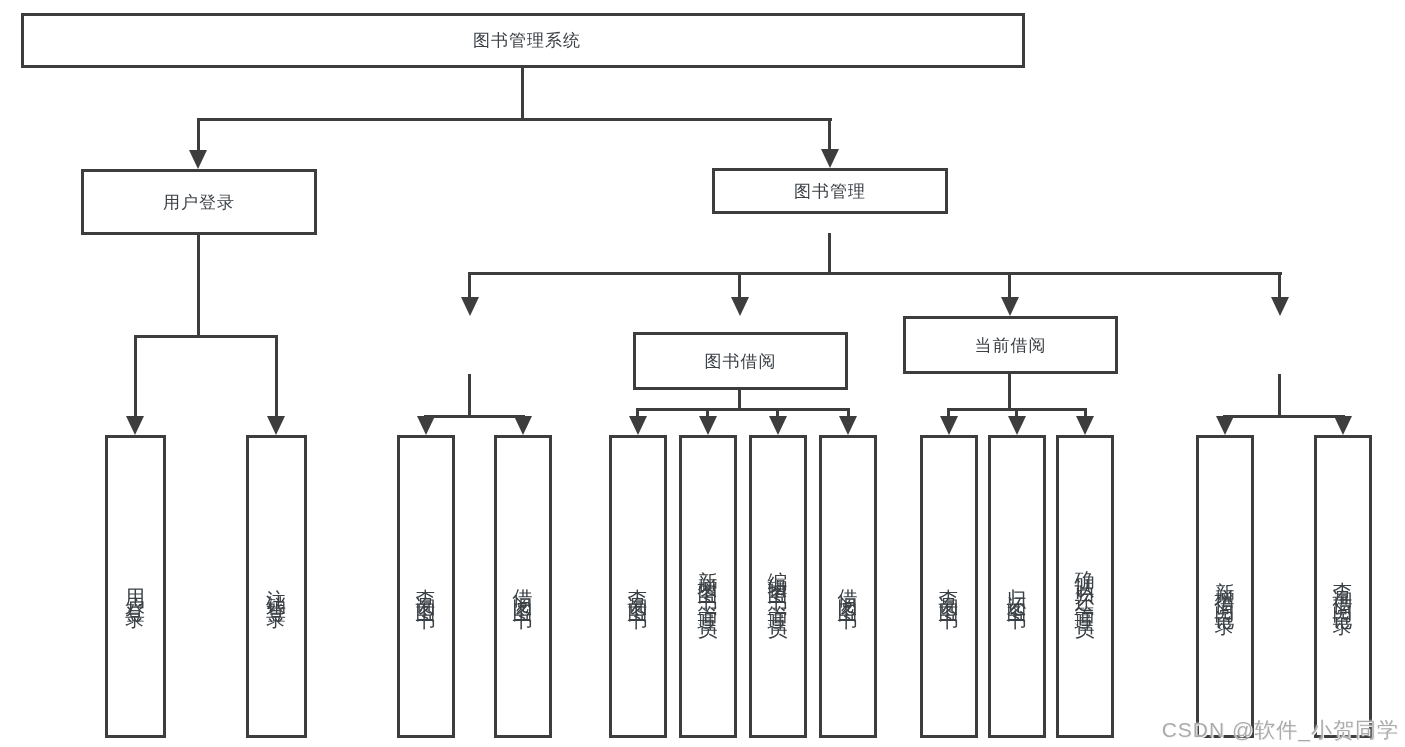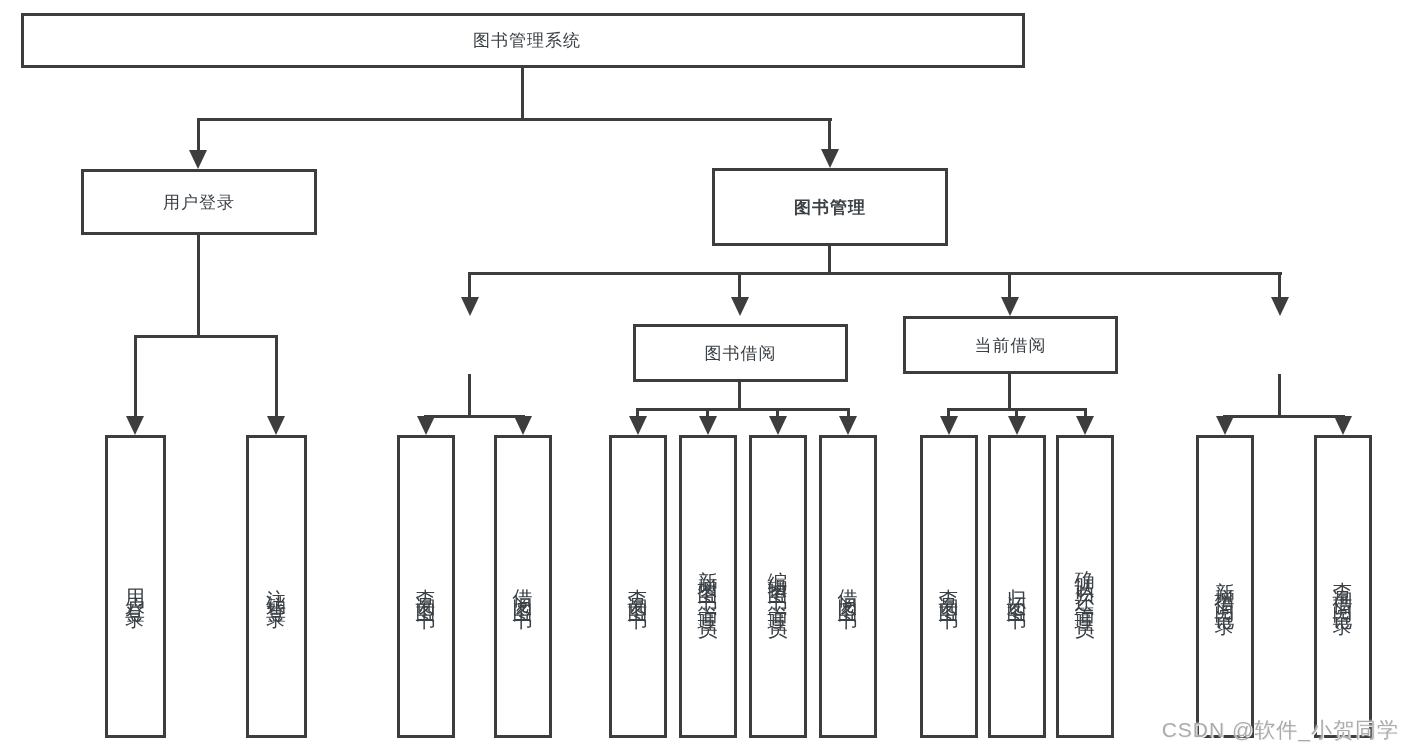--- a/index.html
+++ b/index.html
@@ -52,24 +52,24 @@
     width: 0; height: 0;
     border-left: 9px solid transparent;
     border-right: 9px solid transparent;
     border-top: 19px solid #3d3d3d;
     z-index: 1;
   }
 
   
   #root      { left: 21px;   top: 13px;  width: 1004px; height: 55px; padding-left: 8px; }
   #login     { left: 81px;   top: 169px; width: 236px;  height: 66px; }
-  #bookmgmt  { left: 712px;  top: 168px; width: 236px;  height: 78px; font-weight: bold; }
+  #bookmgmt  { left: 712px;  top: 168px; width: 236px;  height: 46px; }
 
   #newbook   { left: 363px;  top: 316px; width: 215px; height: 58px; }
-  #borrow    { left: 633px;  top: 324px; width: 215px; height: 58px; }
+  #borrow    { left: 633px;  top: 332px; width: 215px; height: 58px; }
   #current   { left: 903px;  top: 316px; width: 215px; height: 58px; }
   #records   { left: 1173px; top: 316px; width: 215px; height: 58px; }
 
   .leaf { top: 435px; height: 303px; }
   #lf-login-0 { left: 105px;  width: 61px; }
   #lf-login-1 { left: 246px;  width: 61px; }
   #lf-new-0   { left: 397px;  width: 58px; }
   #lf-new-1   { left: 494px;  width: 58px; }
   #lf-bor-0   { left: 609px;  width: 58px; }
   #lf-bor-1   { left: 679px;  width: 58px; }

